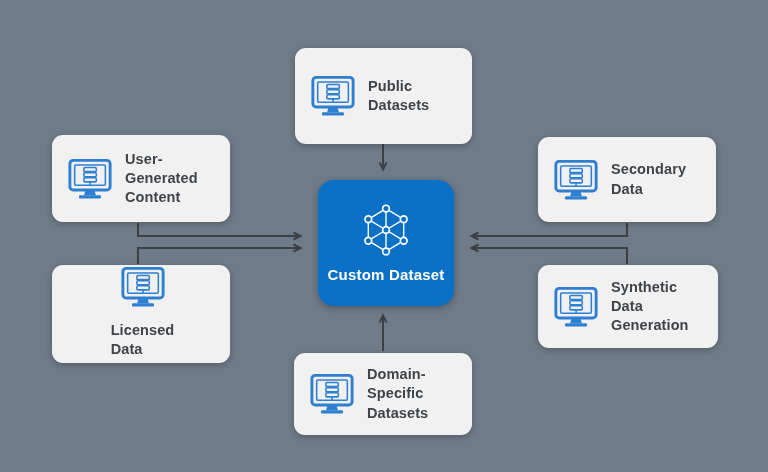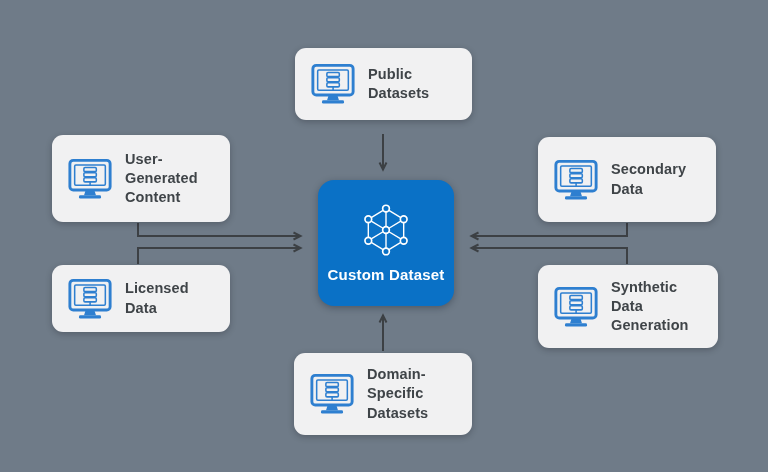--- a/index.html
+++ b/index.html
@@ -24,23 +24,23 @@
   }
   .node .label {
     font-size: 14.5px;
     font-weight: bold;
     color: #3F4448;
     line-height: 1.32;
     white-space: pre-line;
     letter-spacing: 0.1px;
   }
   .icon-slot { display: inline-flex; flex: 0 0 auto; }
-  #n-public    { left: 295px; top:  48px; width: 177px; height: 72px; justify-content: space-between; }
+  #n-public    { left: 295px; top:  48px; width: 177px; height: 96px; justify-content: space-between; }
   #n-user      { left:  52px; top: 135px; width: 178px; height: 87px; }
-  #n-licensed  { left:  52px; top: 265px; width: 178px; height: 67px; }
+  #n-licensed  { left:  52px; top: 265px; width: 178px; height: 98px; flex-direction: column; }
   #n-secondary { left: 538px; top: 137px; width: 178px; height: 85px; align-items: center; }
   #n-synthetic { left: 538px; top: 265px; width: 180px; height: 83px; }
   #n-domain    { left: 294px; top: 353px; width: 178px; height: 82px; }
   #n-center {
     position: absolute;
     left: 318px; top: 180px; width: 136px; height: 126px;
     background: #0A71C6;
     border-radius: 16px;
     box-shadow: 0 2px 7px rgba(15,25,40,0.35);
     display: flex;

